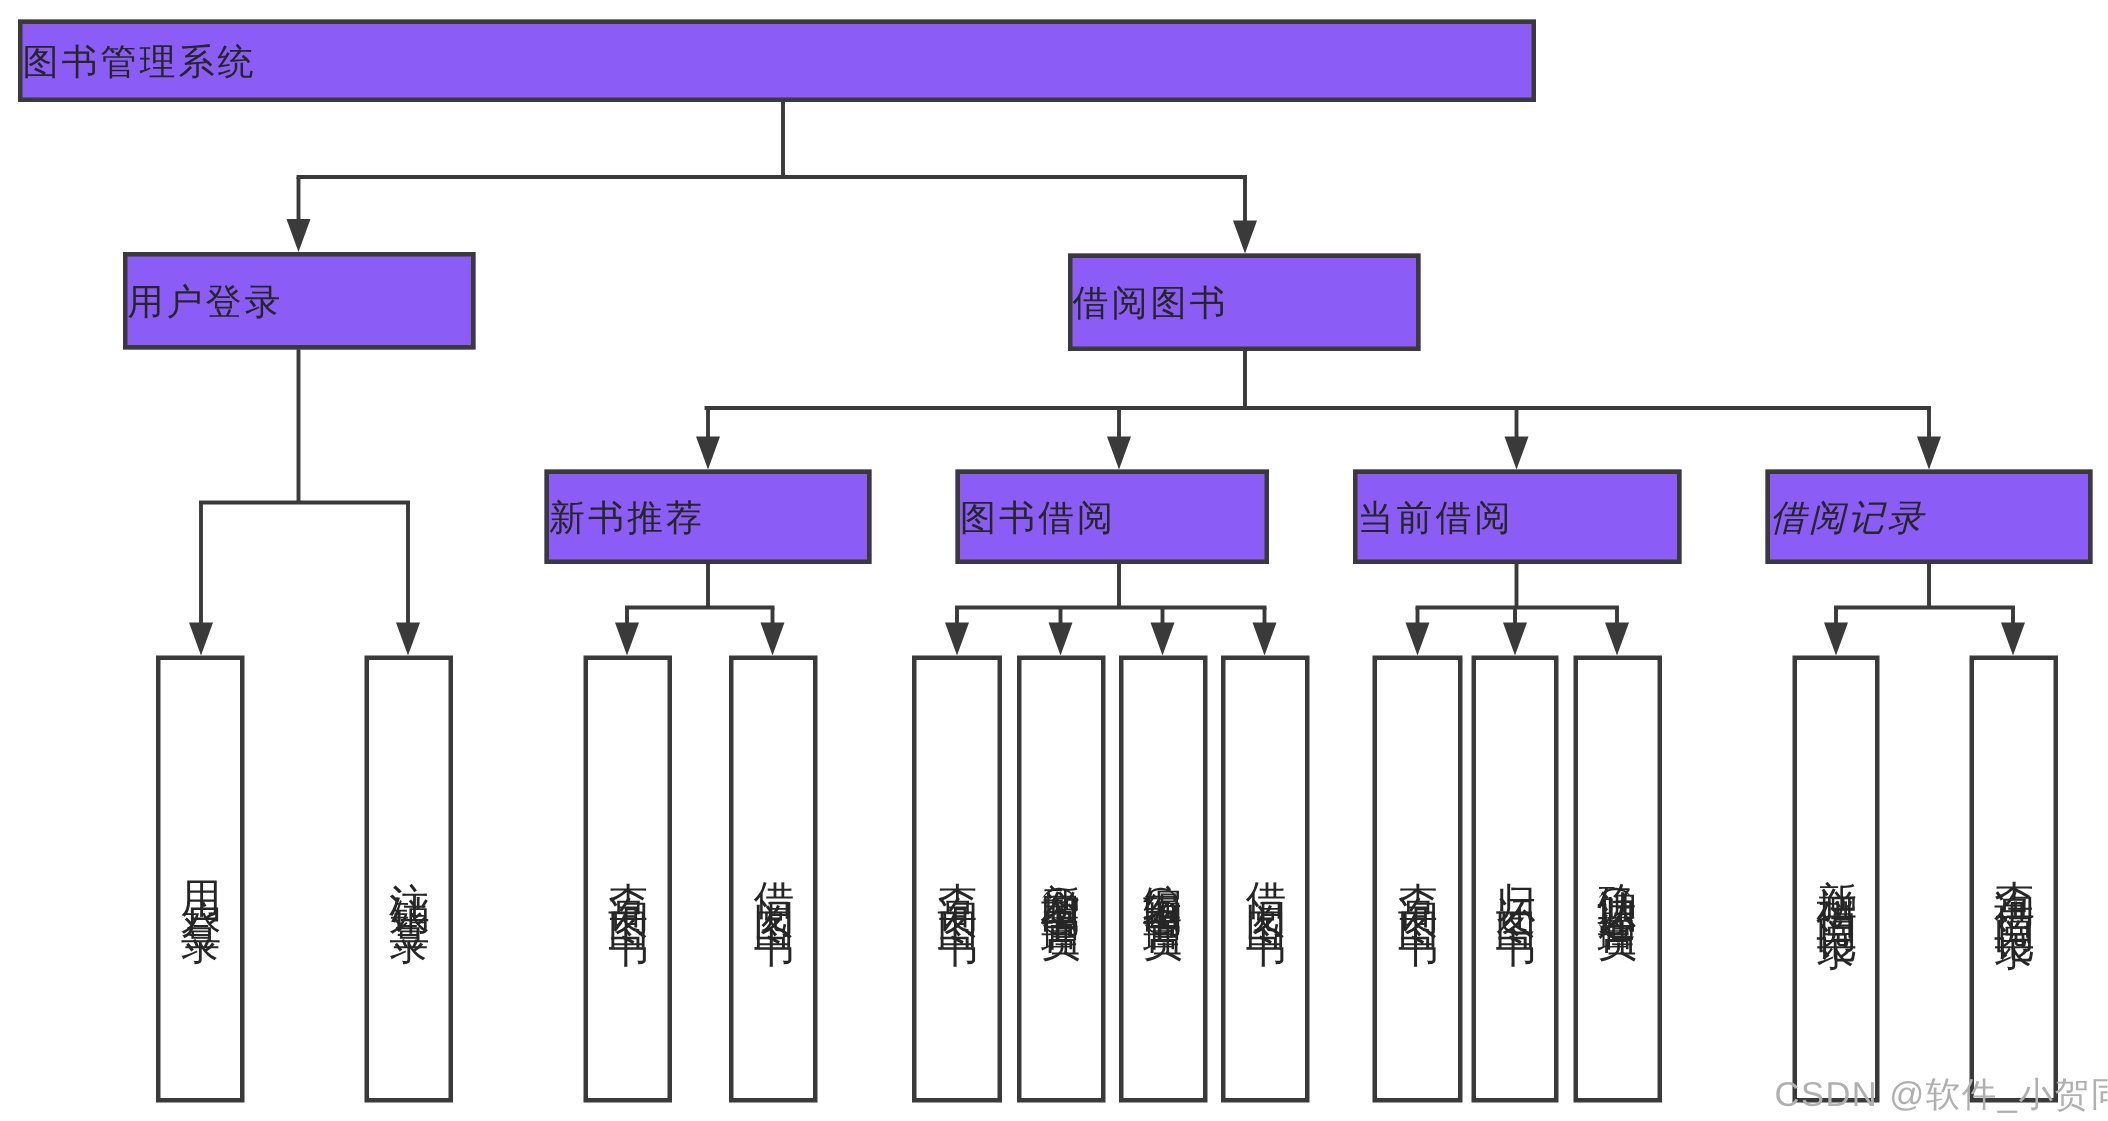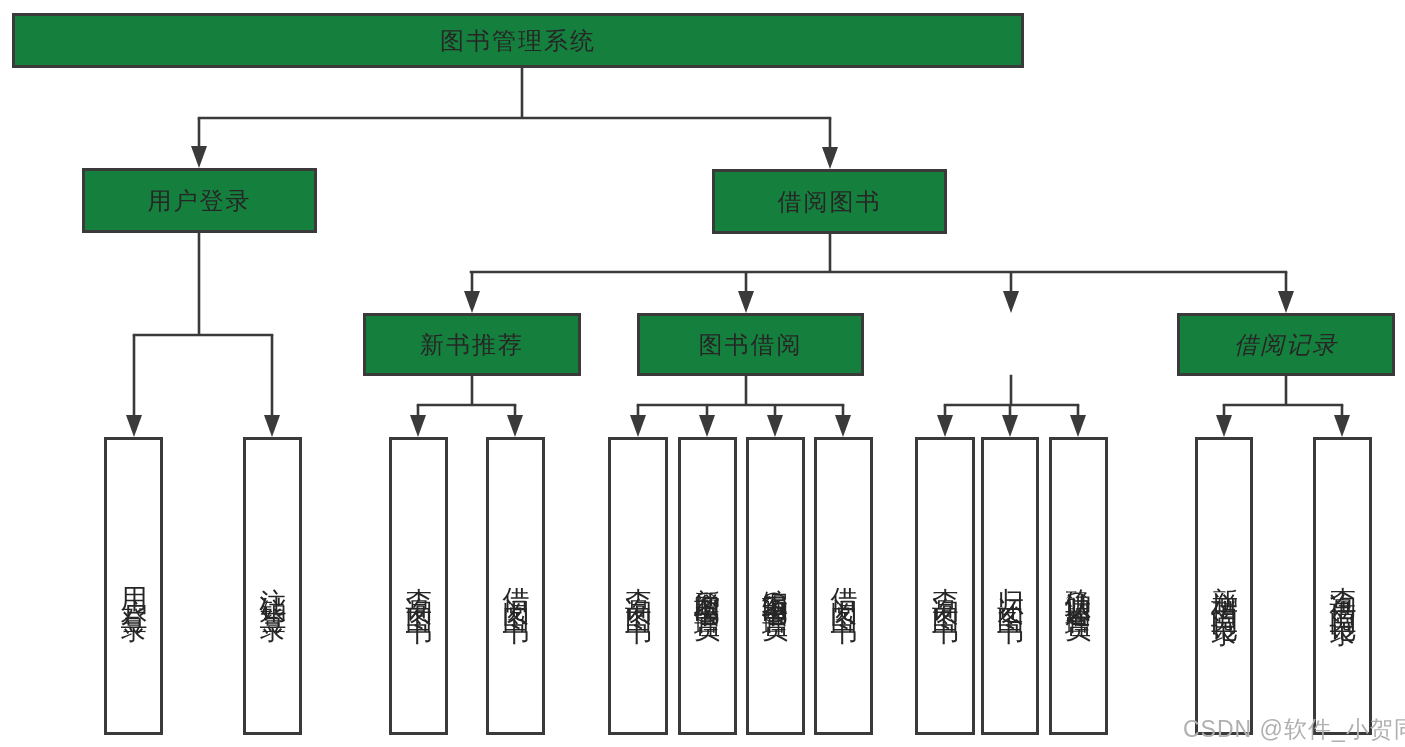--- a/index.html
+++ b/index.html
@@ -6,22 +6,22 @@
     --line:#3a3a3a;
     --text:#262626;
     --wm:#b0b0b0;
   }
   html,body{margin:0;padding:0;background:#ffffff;}
   body{width:1405px;height:747px;overflow:hidden;font-family:"Liberation Sans",sans-serif;}
   #canvas{position:relative;width:1405px;height:747px;background:#ffffff;}
   #wires{position:absolute;left:0;top:0;z-index:1;}
   .hbox{
     position:absolute;z-index:2;box-sizing:border-box;
-    background:#15803d;border:3px solid var(--line);
-    display:flex;align-items:center;justify-content:center;
+    background:#8b5cf6;border:3px solid var(--line);
+    display:flex;align-items:center;justify-content:flex-start;
     font-size:24px;letter-spacing:2px;color:var(--text);
   }
   .vbox{
     position:absolute;z-index:2;box-sizing:border-box;
     top:437px;height:298px;width:59px;
     background:#ffffff;border:3px solid var(--line);
     display:flex;align-items:center;justify-content:center;
   }
   .vtext{
     writing-mode:vertical-rl;text-orientation:mixed;
@@ -91,22 +91,25 @@
   <div class="hbox" style="left:82px;top:168px;width:235px;height:65px;">
     <span>用户登录</span>
   </div>
   <div class="hbox" style="left:712px;top:169px;width:235px;height:65px;">
     <span>借阅图书</span>
   </div>
 
   <div class="hbox" style="left:363px;top:313px;width:218px;height:63px;">
     <span>新书推荐</span>
   </div>
-  <div class="hbox" style="left:637px;top:313px;width:227px;height:63px;">
+  <div class="hbox" style="left:637px;top:313px;width:209px;height:63px;">
     <span>图书借阅</span>
+  </div>
+  <div class="hbox" style="left:902px;top:313px;width:219px;height:63px;">
+    <span>当前借阅</span>
   </div>
   <div class="hbox" style="left:1177px;top:313px;width:218px;height:63px;font-style:italic;">
     <span>借阅记录</span>
   </div>
 
   <div class="vbox" style="left:104px;">
     <span class="vtext">用户登录</span>
   </div>
   <div class="vbox" style="left:243px;">
     <span class="vtext">注销登录</span>

